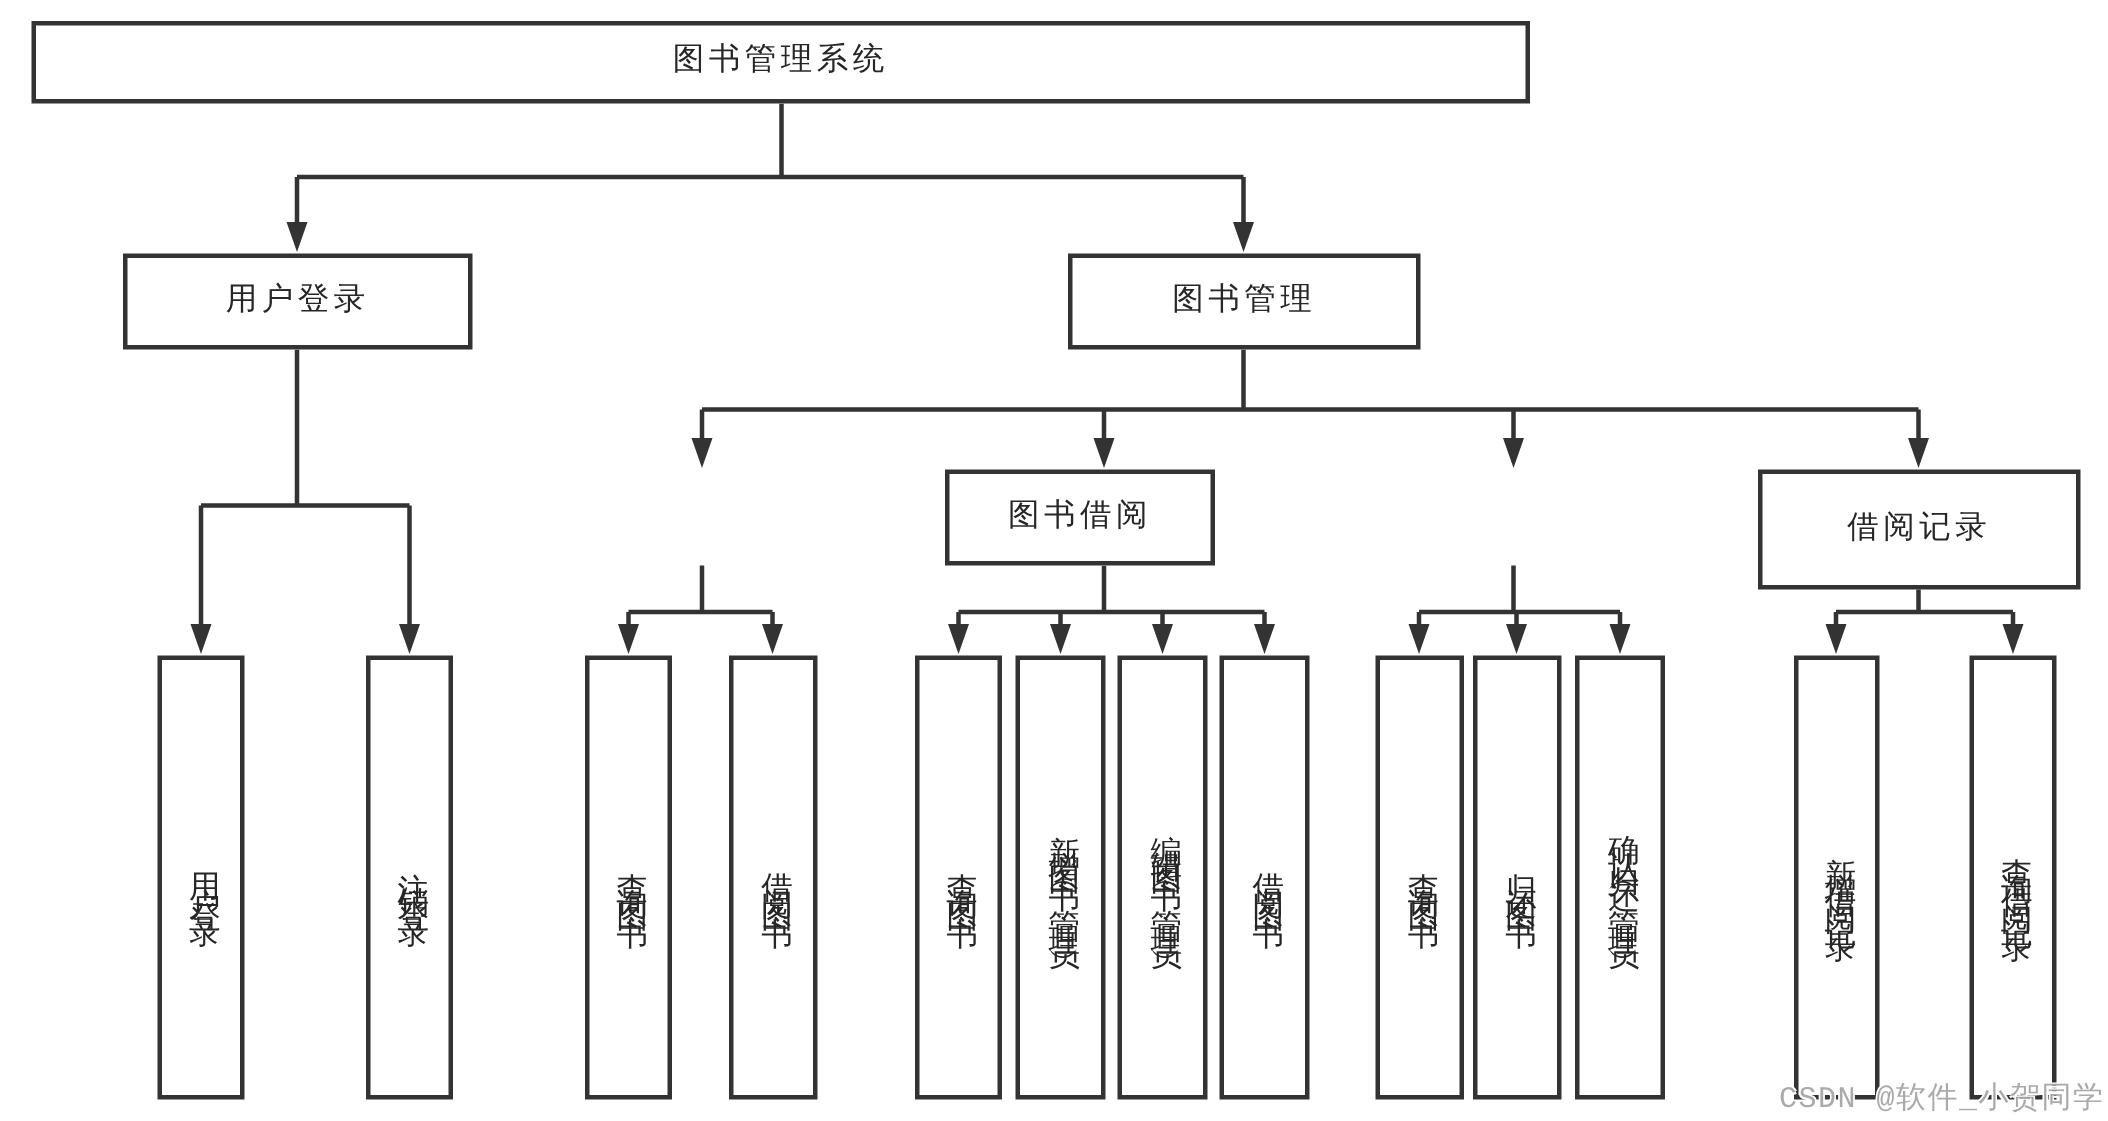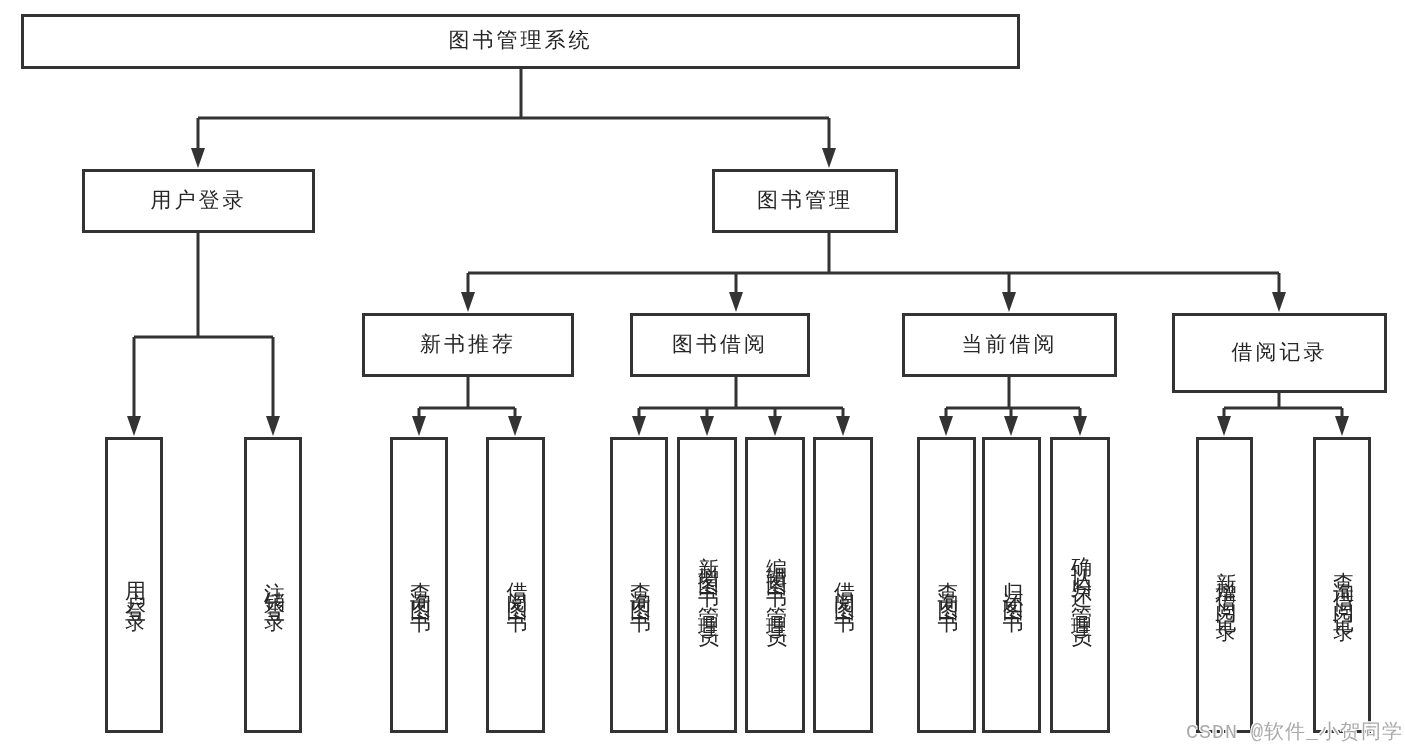--- a/index.html
+++ b/index.html
@@ -92,32 +92,26 @@
     </g>
   </svg>
 
   <div class="node" style="left:21px; top:14px; width:999px; height:55px;">
     <span class="lbl">图书管理系统</span>
   </div>
 
   <div class="node" style="left:82px; top:169px; width:233px; height:64px;">
     <span class="lbl">用户登录</span>
   </div>
-  <div class="node" style="left:712px; top:169px; width:186px; height:64px;">
+  <div class="node" style="left:712px; top:169px; width:235px; height:64px;">
     <span class="lbl">图书管理</span>
   </div>
 
-  <div class="node" style="left:362px; top:313px; width:212px; height:64px;">
-    <span class="lbl">新书推荐</span>
-  </div>
   <div class="node" style="left:630px; top:313px; width:180px; height:64px;">
     <span class="lbl">图书借阅</span>
-  </div>
-  <div class="node" style="left:902px; top:313px; width:215px; height:64px;">
-    <span class="lbl">当前借阅</span>
   </div>
   <div class="node" style="left:1172px; top:313px; width:215px; height:80px;">
     <span class="lbl">借阅记录</span>
   </div>
 
   <div class="node vertical" style="left:105px; top:437px; width:58px; height:296px;">
     <span class="lbl">用户登录</span>
   </div>
   <div class="node vertical" style="left:244px; top:437px; width:58px; height:296px;">
     <span class="lbl">注销登录</span>

